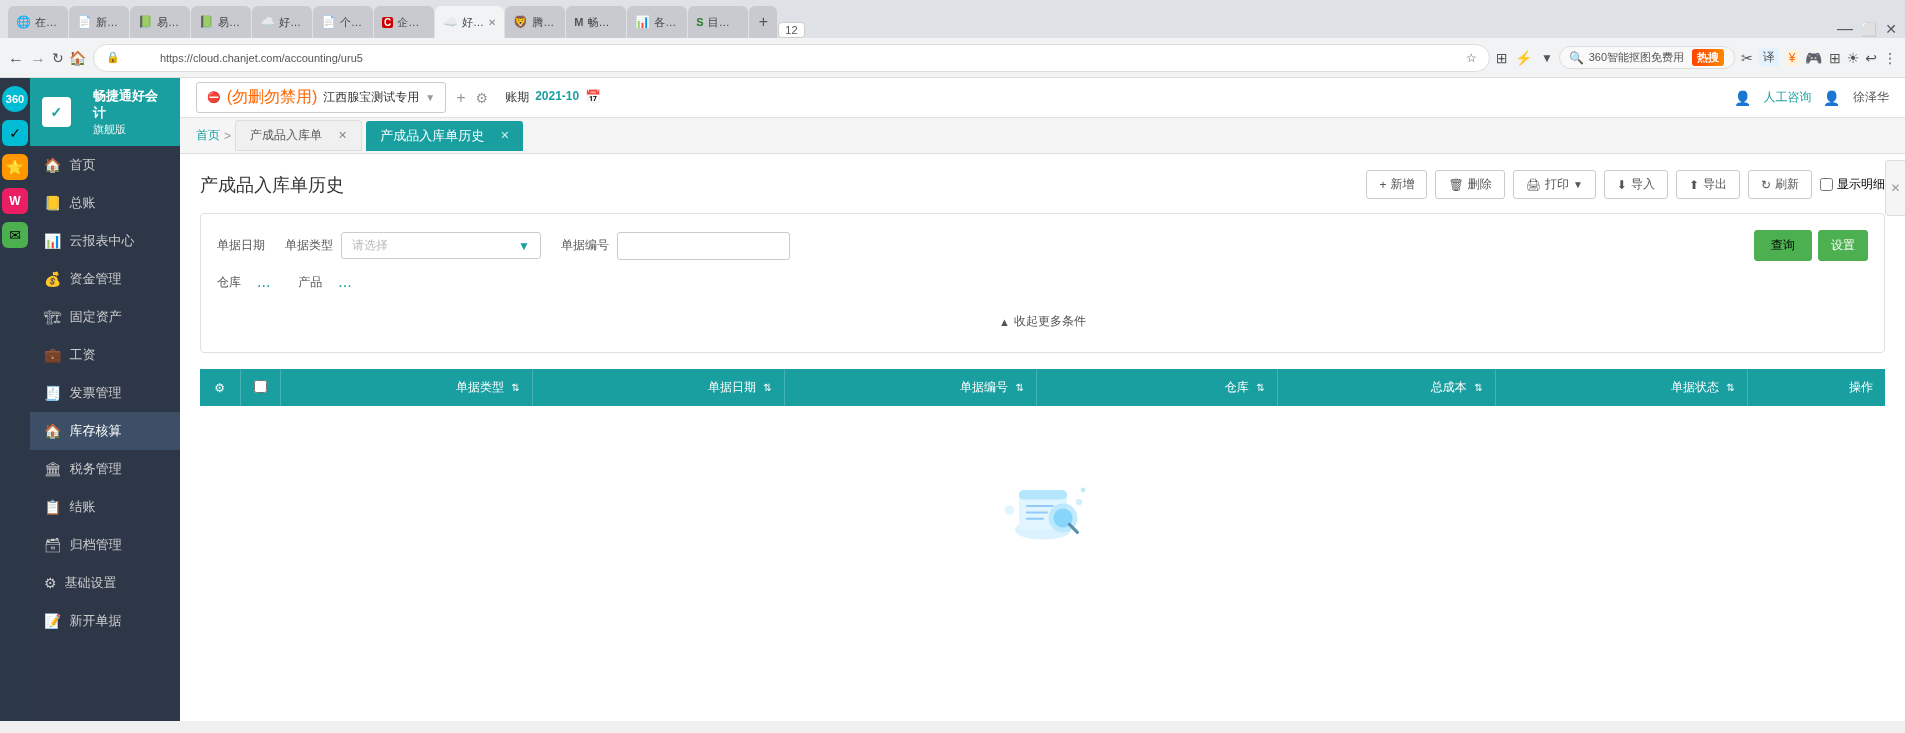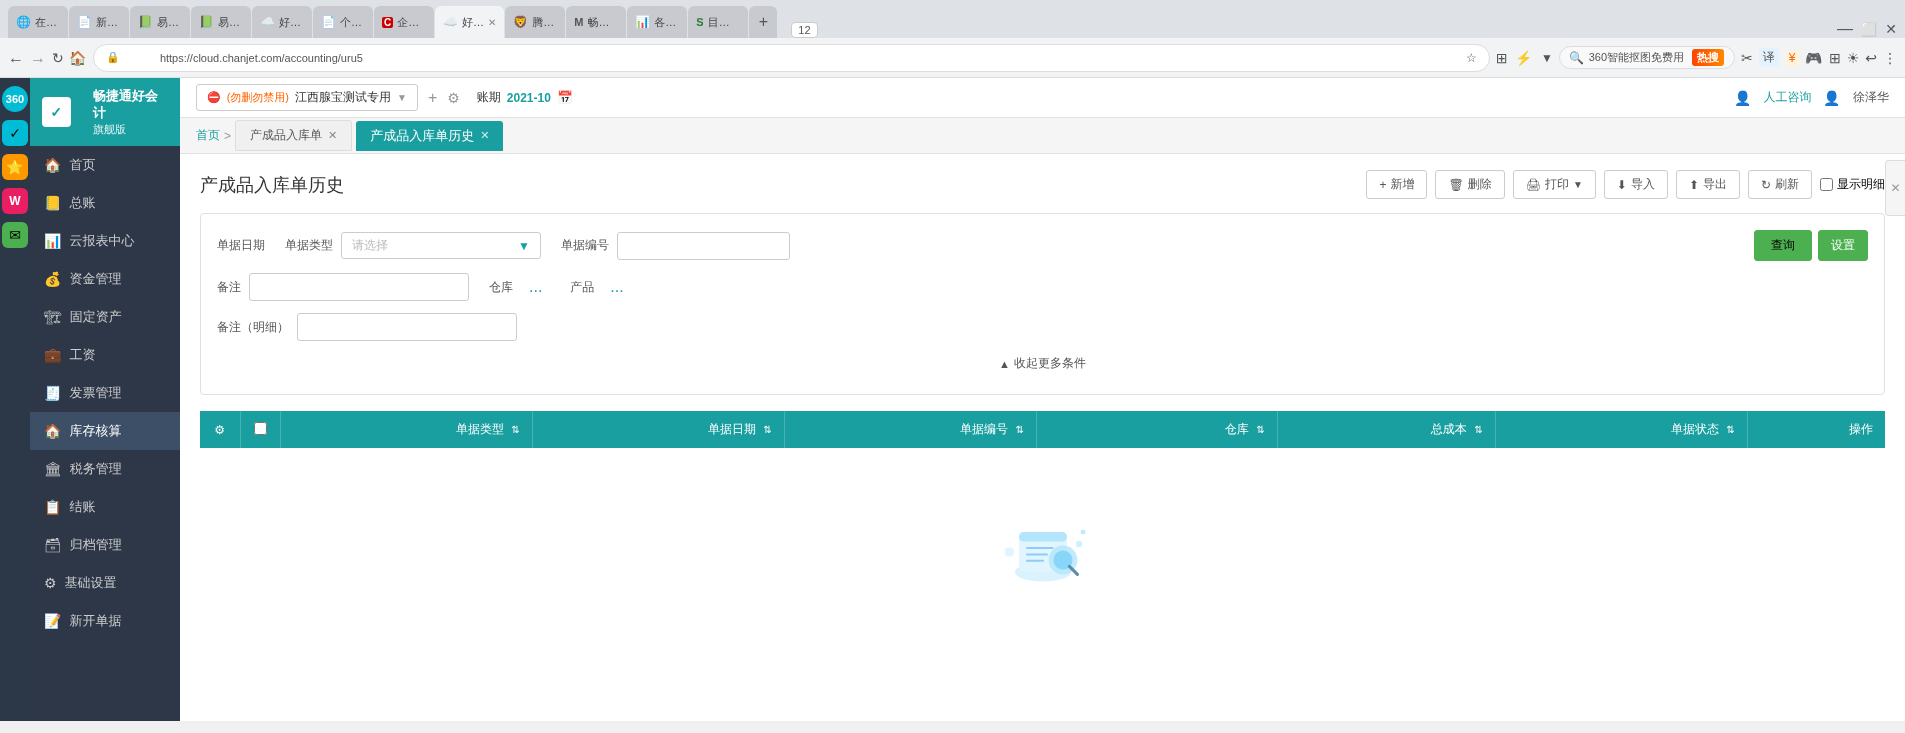--- a/index.html
+++ b/index.html
@@ -19,26 +19,26 @@
     .sidebar-item { display: flex; align-items: center; gap: 8px; padding: 10px 14px; cursor: pointer; color: #ccc; font-size: 13px; }
     .sidebar-item.active { background: #3d4f66; color: #fff; }
     .sidebar-item-icon { font-size: 14px; }
 
     
     .content-area { flex: 1; background: #fff; display: flex; flex-direction: column; overflow: hidden; }
 
     
     .content-top-bar { background: #fff; border-bottom: 1px solid #e0e0e0; display: flex; align-items: center; padding: 0 16px; height: 40px; gap: 10px; }
     .account-selector { display: flex; align-items: center; gap: 6px; padding: 4px 10px; border: 1px solid #ccc; border-radius: 3px; cursor: pointer; font-size: 12px; color: #333; }
-    .period-info { display: flex; align-items: center; gap: 6px; font-size: 12px; color: #333; padding-left: 7px; }
+    .period-info { display: flex; gap: 6px; font-size: 12px; color: #333; padding-left: 7px; }
     .top-bar-right { margin-left: auto; display: flex; align-items: center; gap: 12px; font-size: 12px; color: #555; }
 
     
     .content-tabs { display: flex; align-items: center; padding: 0 16px; background: #f5f5f5; border-bottom: 1px solid #e0e0e0; height: 36px; gap: 4px; }
-    .content-tab { display: flex; align-items: center; gap: 2px; padding: 6px 14px; cursor: pointer; font-size: 13px; color: #555; border-radius: 3px 3px 0 0; }
+    .content-tab { display: flex; align-items: center; gap: 12px; padding: 6px 14px; cursor: pointer; font-size: 13px; color: #555; border-radius: 3px 3px 0 0; }
     .content-tab.active { background: #1a9fa1; color: #fff; }
 
     
     .page-content { flex: 1; overflow-y: auto; padding: 16px 20px; }
     .page-title { font-size: 18px; color: #333; margin-bottom: 16px; font-weight: normal; }
     .toolbar-btn { display: flex; align-items: center; gap: 4px; padding: 5px 12px; border: 1px solid #ccc; border-radius: 3px; cursor: pointer; font-size: 12px; color: #333; background: #fff; }
     .btn-query { background: #4caf50; color: #000000; border-color: #4caf50; padding: 6px 16px; }
     .btn-setting { background: #4caf50; color: #fff; border-color: #4caf50; padding: 6px 12px; }
 
     
@@ -137,21 +137,21 @@
     </div>
     <div class="btab">
       <span class="btab-icon">📊</span>
       <span class="btab-title">各…</span>
     </div>
     <div class="btab">
       <span class="btab-icon" style="font-weight:bold;color:#2e7d32;font-size:11px;">S</span>
       <span class="btab-title">目…</span>
     </div>
     <div class="btab" style="min-width:28px;max-width:28px;padding:0 6px;font-size:16px;color:#555;align-items:center;justify-content:center;">+</div>
-    <span style="margin-left:13px;background:#fff;border:1px solid #ccc;border-radius:4px;padding:1px 6px;font-size:11px;color:#555;">12</span>
+    <span style="margin-left:0;background:#fff;border:1px solid #ccc;border-radius:4px;padding:1px 6px;font-size:11px;color:#555;">12</span>
     <div style="margin-left:auto;display:flex;align-items:center;gap:8px;">
       <span style="font-size:16px;cursor:pointer;color:#555;">—</span>
       <span style="font-size:13px;cursor:pointer;color:#555;">⬜</span>
       <span style="font-size:14px;cursor:pointer;color:#555;">✕</span>
     </div>
   </div>
 
   <div class="browser-addr-row">
     <span style="cursor:pointer;color:#555;font-size:16px;">←</span>
     <span style="cursor:pointer;color:#999;font-size:16px;">→</span>
@@ -258,21 +258,21 @@
       <span class="sidebar-item-icon">📝</span>
       <span>新开单据</span>
     </div>
   </div>
 
   <div class="content-area">
 
     <div class="content-top-bar">
       <div class="account-selector">
         <span style="color:#f60;font-size:11px;">⛔</span>
-        <span style="color:#f60;font-size:11px;">(勿删勿禁用)</span>
+        <span style="color:#f60;font-size:16px;">(勿删勿禁用)</span>
         <span>江西腺宝测试专用</span>
         <span style="font-size:10px;color:#999;">▼</span>
       </div>
       <div style="cursor:pointer;font-size:16px;color:#999;">+</div>
       <div style="cursor:pointer;font-size:14px;color:#999;">⚙</div>
       <div class="period-info">
         <span>账期</span>
         <span style="color:#1a9fa1;font-weight:bold;">2021-10</span>
         <span style="cursor:pointer;font-size:13px;">📅</span>
       </div>
@@ -357,39 +357,29 @@
 
           <div style="margin-left:auto;display:flex;gap:6px;align-items:flex-start;">
             <button class="toolbar-btn btn-query">查询</button>
             <button class="toolbar-btn btn-setting">设置</button>
           </div>
         </div>
 
 
         <div class="filter-row">
           <div class="filter-group">
-            <span class="filter-label">备注</span>
-            <input class="filter-input" type="text" style="min-width: 220px;">
-          </div>
-          <div class="filter-group">
             <span class="filter-label">仓库</span>
             <span class="filter-dots">...</span>
           </div>
           <div class="filter-group">
             <span class="filter-label">产品</span>
             <span class="filter-dots">...</span>
           </div>
         </div>
 
-        <div class="filter-row" style="margin-bottom:4px;">
-          <div class="filter-group">
-            <span class="filter-label">备注（明细）</span>
-            <input class="filter-input" type="text" style="min-width: 220px;">
-          </div>
-        </div>
 
         <div style="display:flex;justify-content:center;margin-top:4px;">
           <div class="collapse-btn">
             <span style="font-size:11px;">▲</span>
             <span>收起更多条件</span>
           </div>
         </div>
       </div>
 
       <table class="data-table">

